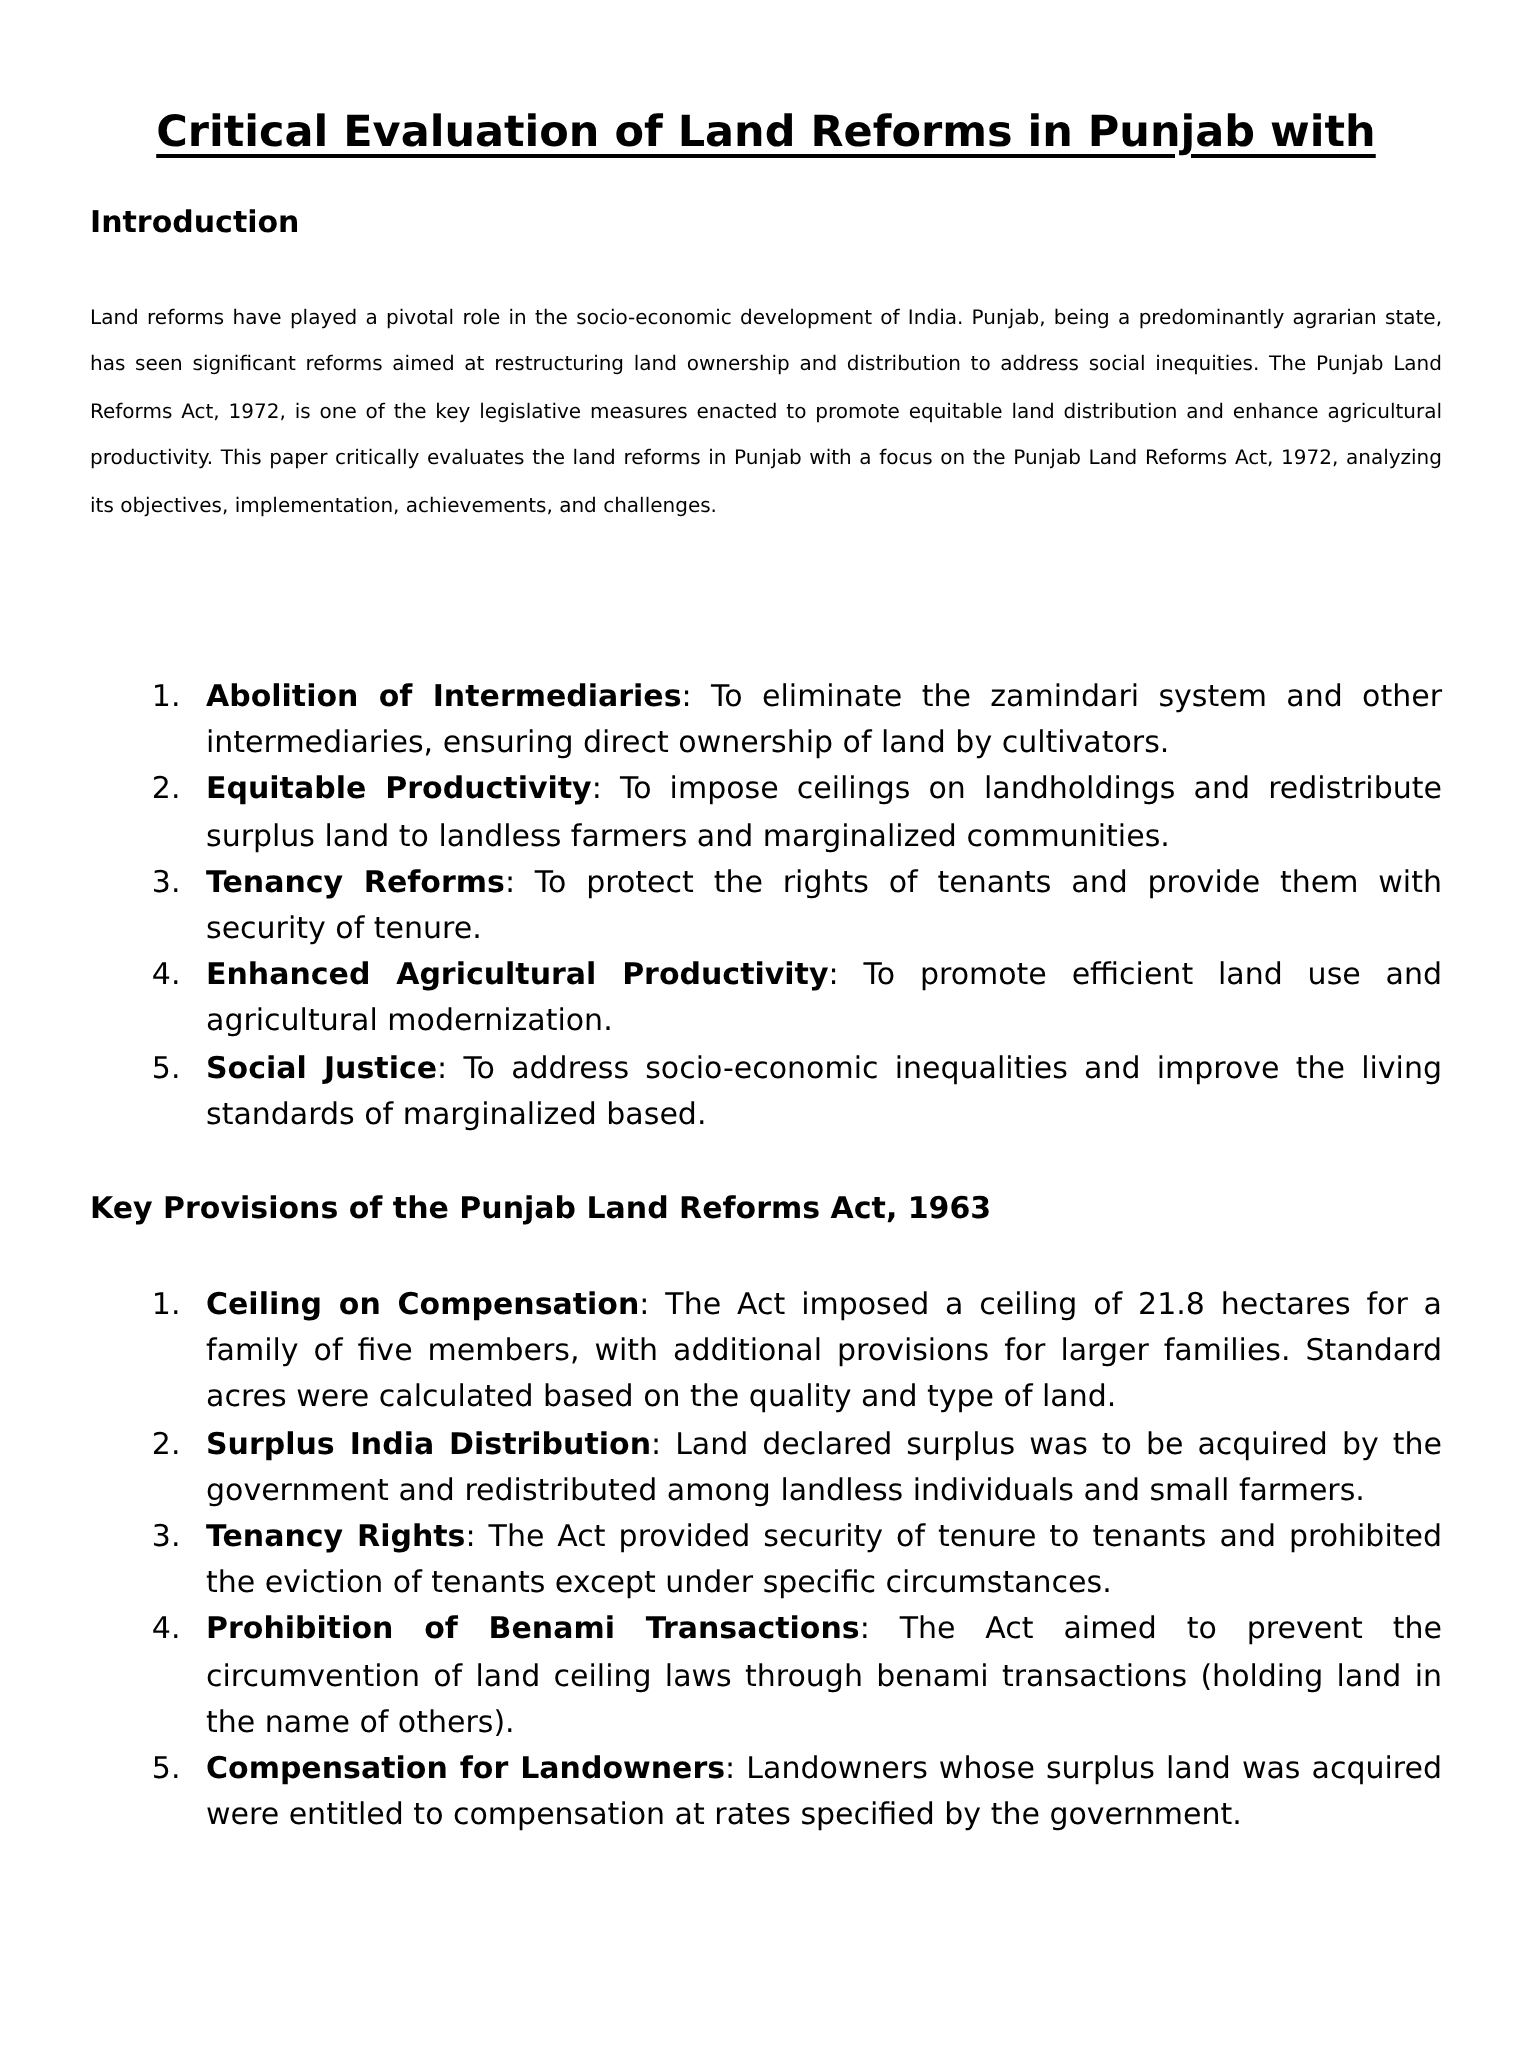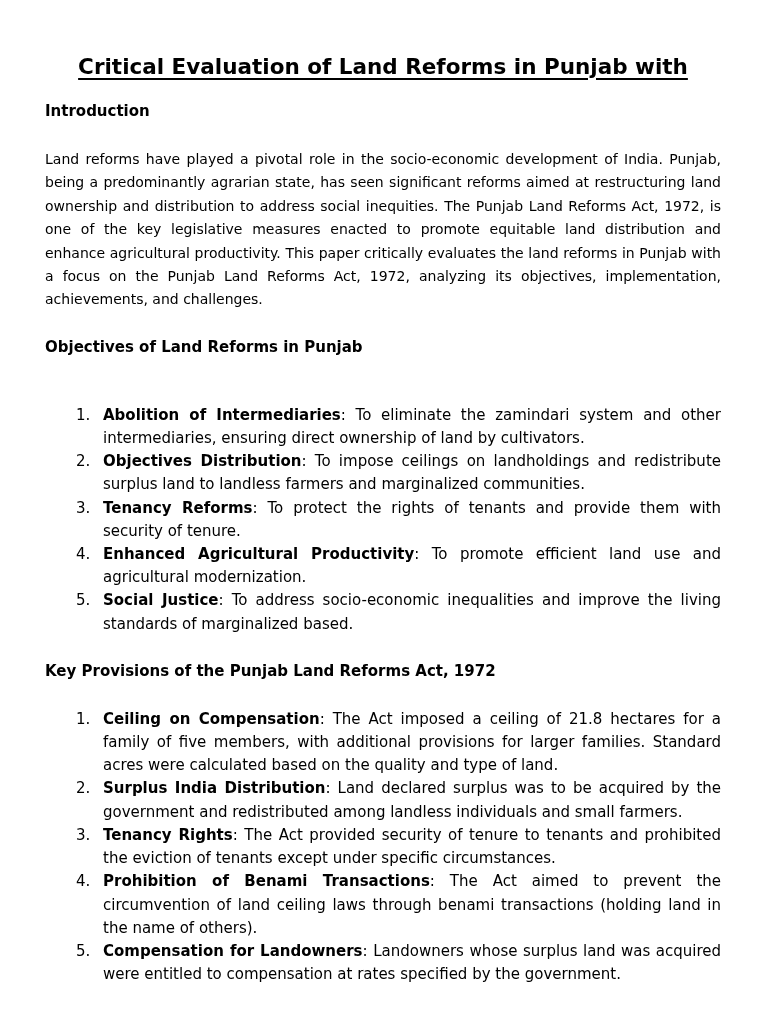--- a/index.html
+++ b/index.html
@@ -41,21 +41,21 @@
     font-size: 15px;
     font-weight: bold;
     margin: 0;
     padding: 0;
     line-height: 20px;
   }
   .sp-after-heading { height: 27px; }
   .sp-before-heading { height: 25px; }
   .sp-before-list { height: 20px; }
   p.body-text {
-    font-size: 14px;
+    font-size: 10px;
     line-height: 23.4px;
     text-align: justify;
     text-justify: inter-word;
     margin: 0;
     padding: 0;
     hyphens: none;
   }
   ol.num-list {
     margin: 0;
     padding: 0 0 0 50px;
@@ -84,34 +84,33 @@
 
   <h1 class="doc-title">
     <span class="tl">Critical Evaluation of Land Reforms in Punjab with</span><br>
   </h1>
 
   <h2 class="section-heading">Introduction</h2>
   <div class="sp-after-heading"></div>
   <p class="body-text">Land reforms have played a pivotal role in the socio-economic development of India. Punjab, being a predominantly agrarian state, has seen significant reforms aimed at restructuring land ownership and distribution to address social inequities. The Punjab Land Reforms Act, 1972, is one of the key legislative measures enacted to promote equitable land distribution and enhance agricultural productivity. This paper critically evaluates the land reforms in Punjab with a focus on the Punjab Land Reforms Act, 1972, analyzing its objectives, implementation, achievements, and challenges.</p>
 
   <div class="sp-before-heading"></div>
-  <h2 class="section-heading">Objectives of Land Reforms in Punjab</h2>
   <div class="sp-after-heading"></div>
   <div class="sp-before-list"></div>
 
   <ol class="num-list">
     <li><span class="lead">Abolition of Intermediaries</span><span>: To eliminate the zamindari system and other intermediaries, ensuring direct ownership of land by cultivators.</span></li>
-    <li><span class="lead">Objectives Distribution</span><span>: To impose ceilings on landholdings and redistribute surplus land to landless farmers and marginalized communities.</span></li>
+    <li><span class="lead">Equitable Productivity</span><span>: To impose ceilings on landholdings and redistribute surplus land to landless farmers and marginalized communities.</span></li>
     <li><span class="lead">Tenancy Reforms</span><span>: To protect the rights of tenants and provide them with security of tenure.</span></li>
     <li><span class="lead">Enhanced Agricultural Productivity</span><span>: To promote efficient land use and agricultural modernization.</span></li>
     <li><span class="lead">Social Justice</span><span>: To address socio-economic inequalities and improve the living standards of marginalized based.</span></li>
   </ol>
 
   <div class="sp-before-heading"></div>
-  <h2 class="section-heading">Key Provisions of the Punjab Land Reforms Act, 1972</h2>
+  <h2 class="section-heading">Key Provisions of the Punjab Land Reforms Act, 1963</h2>
   <div class="sp-after-heading"></div>
 
   <ol class="num-list">
     <li><span class="lead">Ceiling on Compensation</span><span>: The Act imposed a ceiling of 21.8 hectares for a family of five members, with additional provisions for larger families. Standard acres were calculated based on the quality and type of land.</span></li>
     <li><span class="lead">Surplus India Distribution</span><span>: Land declared surplus was to be acquired by the government and redistributed among landless individuals and small farmers.</span></li>
     <li><span class="lead">Tenancy Rights</span><span>: The Act provided security of tenure to tenants and prohibited the eviction of tenants except under specific circumstances.</span></li>
     <li><span class="lead">Prohibition of Benami Transactions</span><span>: The Act aimed to prevent the circumvention of land ceiling laws through benami transactions (holding land in the name of others).</span></li>
     <li><span class="lead">Compensation for Landowners</span><span>: Landowners whose surplus land was acquired were entitled to compensation at rates specified by the government.</span></li>
 
   </ol>

